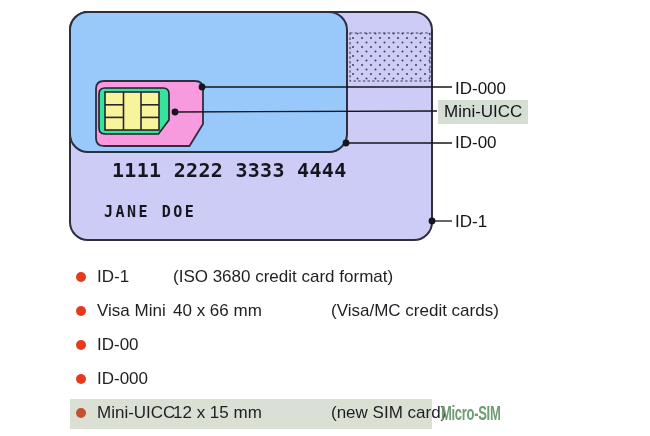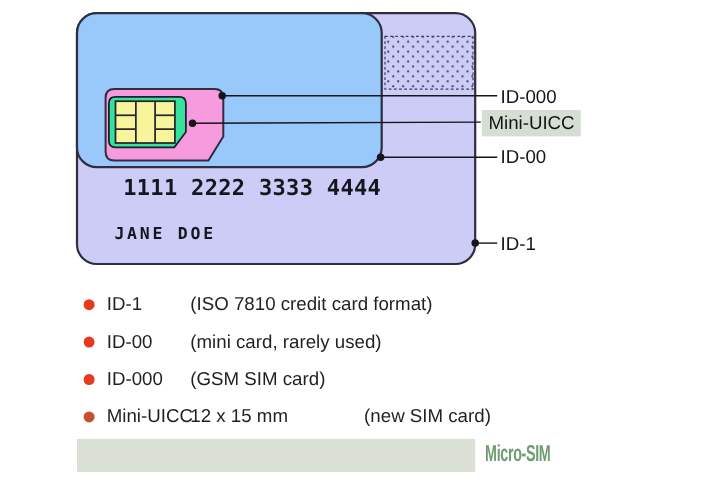--- a/index.html
+++ b/index.html
@@ -93,31 +93,35 @@
   <div class="callout hl" style="left:438px;top:100px;">Mini-UICC</div>
   <div class="callout" style="left:455px;top:132px;">ID-00</div>
   <div class="callout" style="left:455px;top:211px;">ID-1</div>
 
   <div class="hl-bar"></div>
 
   <div class="legend">
     <div class="lrow">
       <span class="bullet"></span>
       <span class="l-label">ID-1</span>
-      <span class="l-note">(ISO 7810 credit card format)</span>
+      <span class="l-note">(ISO 3680 credit card format)</span>
+    </div>
+    <div class="lrow">
+      <span class="bullet"></span>
+      <span class="l-label">Visa Mini</span>
+      <span class="l-size">40 x 66 mm</span>
+      <span class="l-note">(Visa/MC credit cards)</span>
     </div>
     <div class="lrow">
       <span class="bullet"></span>
       <span class="l-label">ID-00</span>
-      <span class="l-note">(mini card, rarely used)</span>
     </div>
     <div class="lrow">
       <span class="bullet"></span>
       <span class="l-label">ID-000</span>
-      <span class="l-note">(GSM SIM card)</span>
     </div>
     <div class="lrow hl">
       <span class="bullet"></span>
       <span class="l-label">Mini-UICC</span>
       <span class="l-size">12 x 15 mm</span>
       <span class="l-note">(new SIM card)</span>
     </div>
   </div>
 
   <div class="microsim">Micro-SIM</div>

